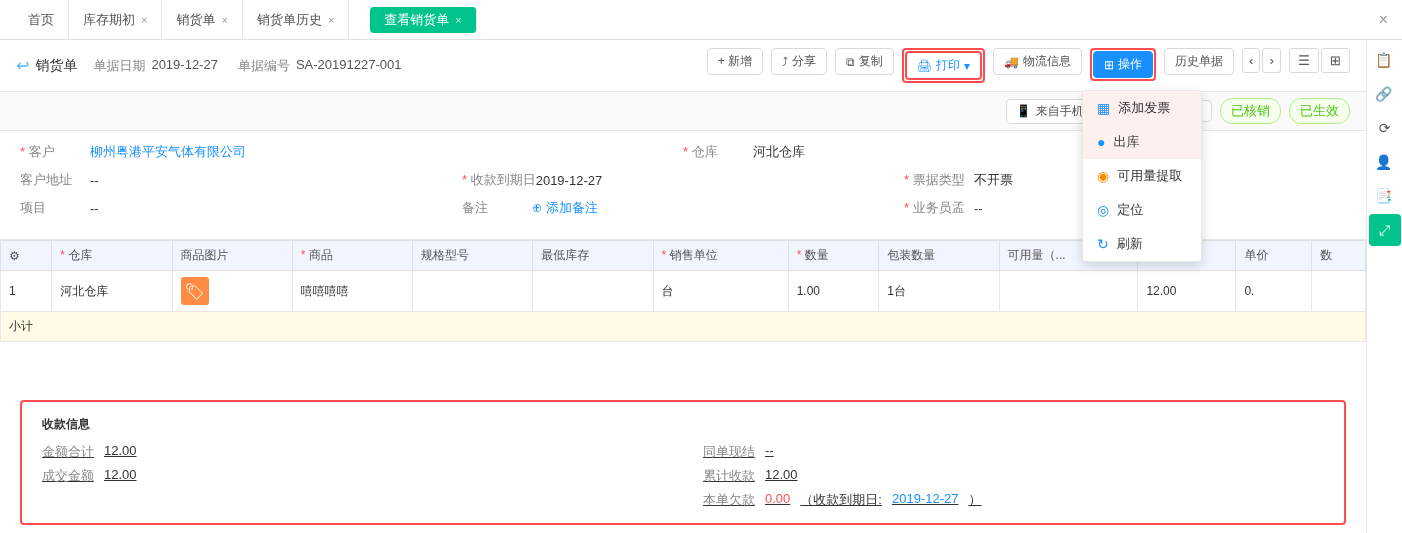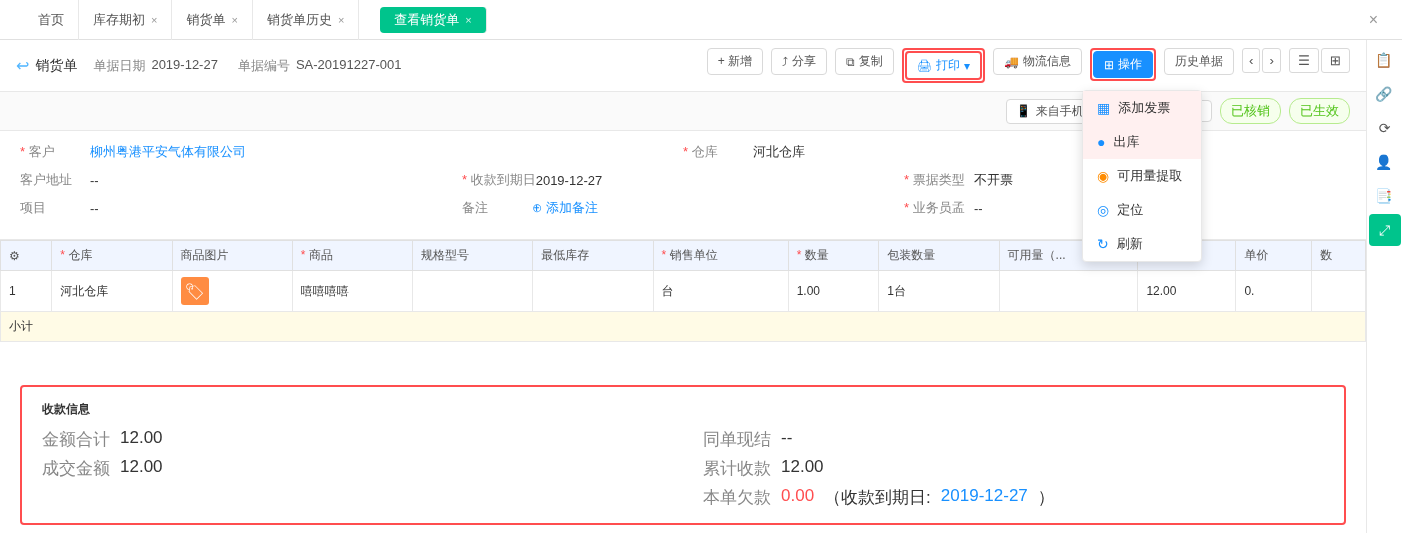--- a/index.html
+++ b/index.html
@@ -1,21 +1,21 @@
 <!DOCTYPE html>
 <html><head>
   <meta charset="utf-8">
   <style>
     * { box-sizing: border-box; margin: 0; padding: 0; }
     body { font-family: "Microsoft YaHei", "PingFang SC", sans-serif; font-size: 13px; background: #f5f5f5; color: #333; overflow: hidden; }
 
     
     .tab-bar {
       display: flex; align-items: center; background: #fff; border-bottom: 1px solid #e0e0e0;
-      padding: 0 24px; height: 40px; position: relative;
+      padding: 0 14px; height: 40px; position: relative;
     }
     .tab-item {
       display: flex; align-items: center; padding: 0 14px; height: 40px; cursor: pointer;
       font-size: 13px; color: #555; border-right: 1px solid #e8e8e8; white-space: nowrap;
     }
     .tab-item .tab-close { margin-left: 6px; color: #999; font-size: 11px; cursor: pointer; }
     .tab-item.highlight { background: #00c48c; color: #fff; border-radius: 4px; padding: 4px 14px; margin: 0 21px; height: auto; }
     .tab-item.highlight .tab-close { color: rgba(255,255,255,0.8); }
     .tab-close-global { margin-left: auto; color: #999; cursor: pointer; font-size: 16px; }
 
@@ -80,21 +80,21 @@
     .data-table td { border: 1px solid #e8e8e8; padding: 6px 8px; white-space: nowrap; }
     .data-table tr.subtotal td { background: #fffbe6; }
     .product-img { width: 28px; height: 28px; background: #ff8c42; border-radius: 3px; display: flex; align-items: center; justify-content: center; }
 
     
     .bottom-panel {
       padding: 14px 20px; border-top: 3px solid #ff4d4f; background: #fff;
       flex-shrink: 0; border: 2px solid #ff4d4f; margin: 8px 20px; border-radius: 4px;
     }
     .bottom-panel-title { font-weight: bold; font-size: 12px; margin-bottom: 10px; }
-    .bottom-grid { display: grid; grid-template-columns: 1fr 1fr; gap: 24px 40px; font-size: 17px; }
+    .bottom-grid { display: grid; grid-template-columns: 1fr 1fr; gap: 24px 40px; font-size: 13px; text-decoration: underline; }
     .bottom-row { display: flex; gap: 10px; }
     .bottom-label { color: #888; }
     .bottom-value { color: #333; }
     .bottom-value.red { color: #ff4d4f; }
     .bottom-value.blue { color: #1890ff; }
 
     
     .dropdown-menu {
       position: absolute; top: 90px; right: 200px; background: #fff;
       border: 1px solid #e8e8e8; border-radius: 4px; box-shadow: 0 4px 12px rgba(0,0,0,0.15);

